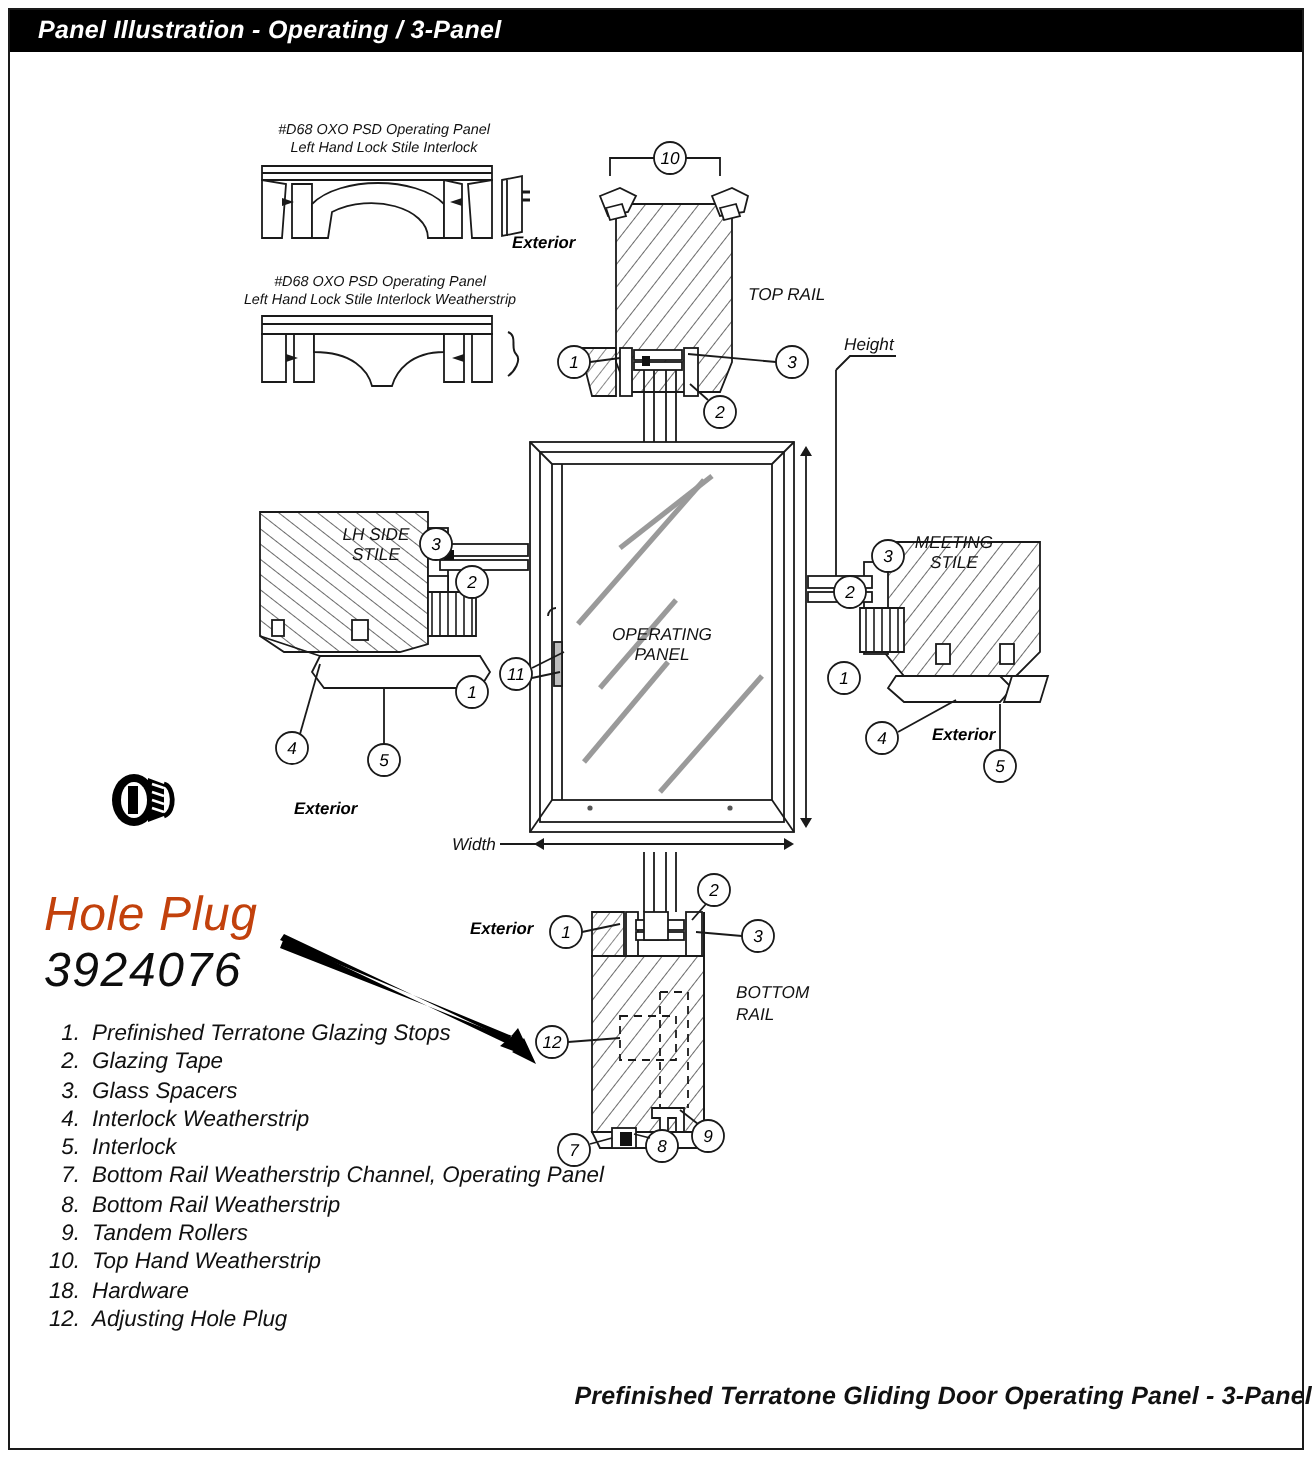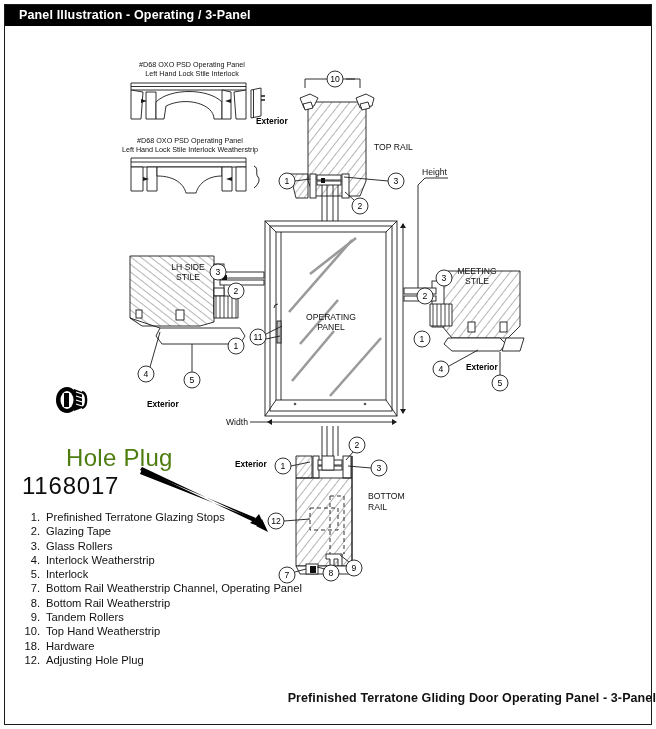--- a/index.html
+++ b/index.html
@@ -1,21 +1,21 @@
 <!DOCTYPE html>
 <html><head>
 <meta charset="utf-8">
 <style>
   html,body{margin:0;padding:0;background:#fff;}
   body{
     width:656px;height:729px;overflow:hidden;
     font-family:"Liberation Sans", sans-serif;
     -webkit-font-smoothing:antialiased;
   }
-  #page{position:relative;width:656px;height:729px;background:#ffffff;box-sizing:border-box;}
+  #page{position:relative;width:656px;height:729px;background:#ffffff;box-sizing:border-box;font-style:italic;}
 
   
   .frame{
     position:absolute;left:4px;top:4px;width:648px;height:721px;
     border:1px solid #1a1a1a;box-sizing:border-box;background:#fff;
   }
 
   
   .titlebar{
     position:absolute;left:5px;top:5px;width:646px;height:21px;
@@ -40,23 +40,22 @@
     font-size:11.2px;color:#111;line-height:1.0;margin-bottom:3.1px;
     white-space:nowrap;
   }
   .legend .num{
     width:22px;text-align:right;flex:0 0 22px;margin-right:6px;
   }
 
   
   .hp-name{
     position:absolute;left:22px;top:418px;
-    font-size:24px;color:#4d7c0f;letter-spacing:0.3px;font-weight:400;
+    font-size:24px;color:#c2410c;letter-spacing:0.3px;font-weight:400;
     white-space:nowrap;
-    margin-left:44px;
   }
   .hp-num{
     position:absolute;left:22px;top:446px;
     font-size:24px;color:#0d0d0d;letter-spacing:0.8px;font-weight:400;
     white-space:nowrap;
   }
 
   
   .caption{
     position:absolute;left:0;top:665px;width:656px;text-align:right;
@@ -387,34 +386,34 @@
           <path d="M82,366 c5,1 6,14 0,16" fill="none" stroke="#000" stroke-width="2.4"></path>
         </g>
         <g stroke="none">
           <path d="M140,448 L262,496 L256,500 L268,506 L262,493 L258,498 L142,443 Z" fill="#000"></path>
           <path d="M140,444 L256,492 L250,497 L266,503 L259,488 L254,494 L142,441 Z" fill="#000"></path>
         </g>
       </g>
     </svg>
 
     <div class="hp-name">Hole Plug</div>
-    <div class="hp-num">1168017</div>
+    <div class="hp-num">3924076</div>
 
     <div class="legend">
       <div class="row">
         <span class="num">1.</span>
         <span>Prefinished Terratone Glazing Stops</span>
       </div>
       <div class="row">
         <span class="num">2.</span>
         <span>Glazing Tape</span>
       </div>
       <div class="row">
         <span class="num">3.</span>
-        <span>Glass Rollers</span>
+        <span>Glass Spacers</span>
       </div>
       <div class="row">
         <span class="num">4.</span>
         <span>Interlock Weatherstrip</span>
       </div>
       <div class="row">
         <span class="num">5.</span>
         <span>Interlock</span>
       </div>
       <div class="row">

